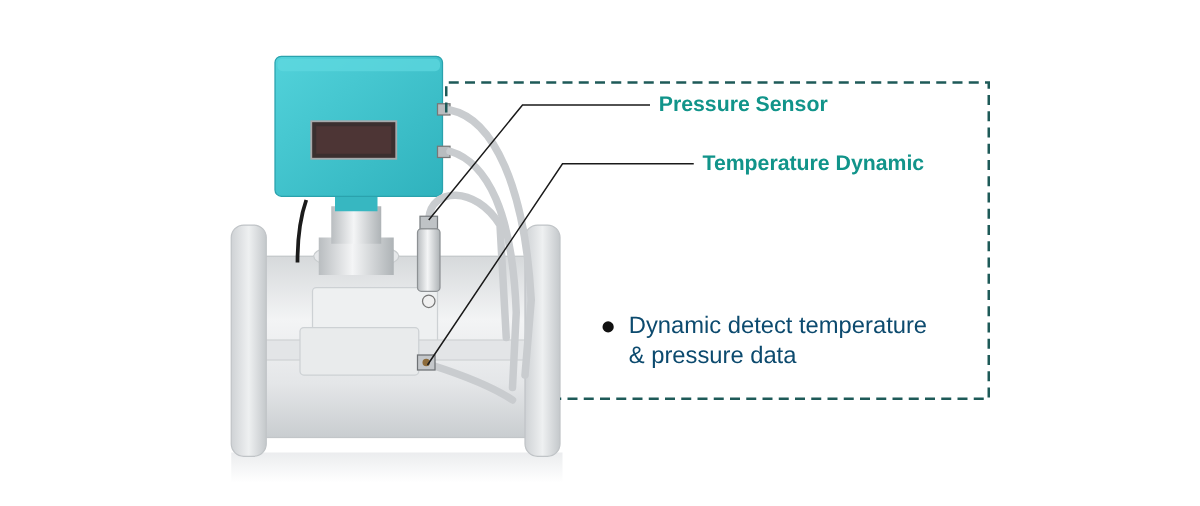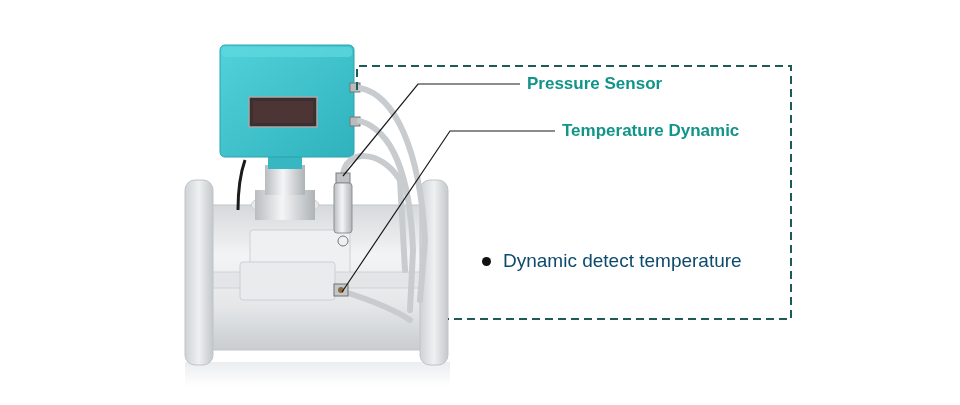--- a/index.html
+++ b/index.html
@@ -115,15 +115,16 @@
     <polyline points="555,131 450,131 342,292" fill="none" stroke="#1a1a1a" stroke-width="1.2"></polyline>
   </svg>
 
   <div class="label" style="left:527px; top:74px; color:#11948a;">Pressure Sensor</div>
   <div class="label" style="left:562px; top:121px; color:#11948a;">Temperature Dynamic</div>
 
   <div class="bullets">
     <div class="bullet-row">
       <span class="dot"></span>
       <span class="cont">Dynamic detect temperature</span>
+      <span class="cont">&amp; pressure data</span>
     </div>
   </div>
 </div>
 
 </body></html>

